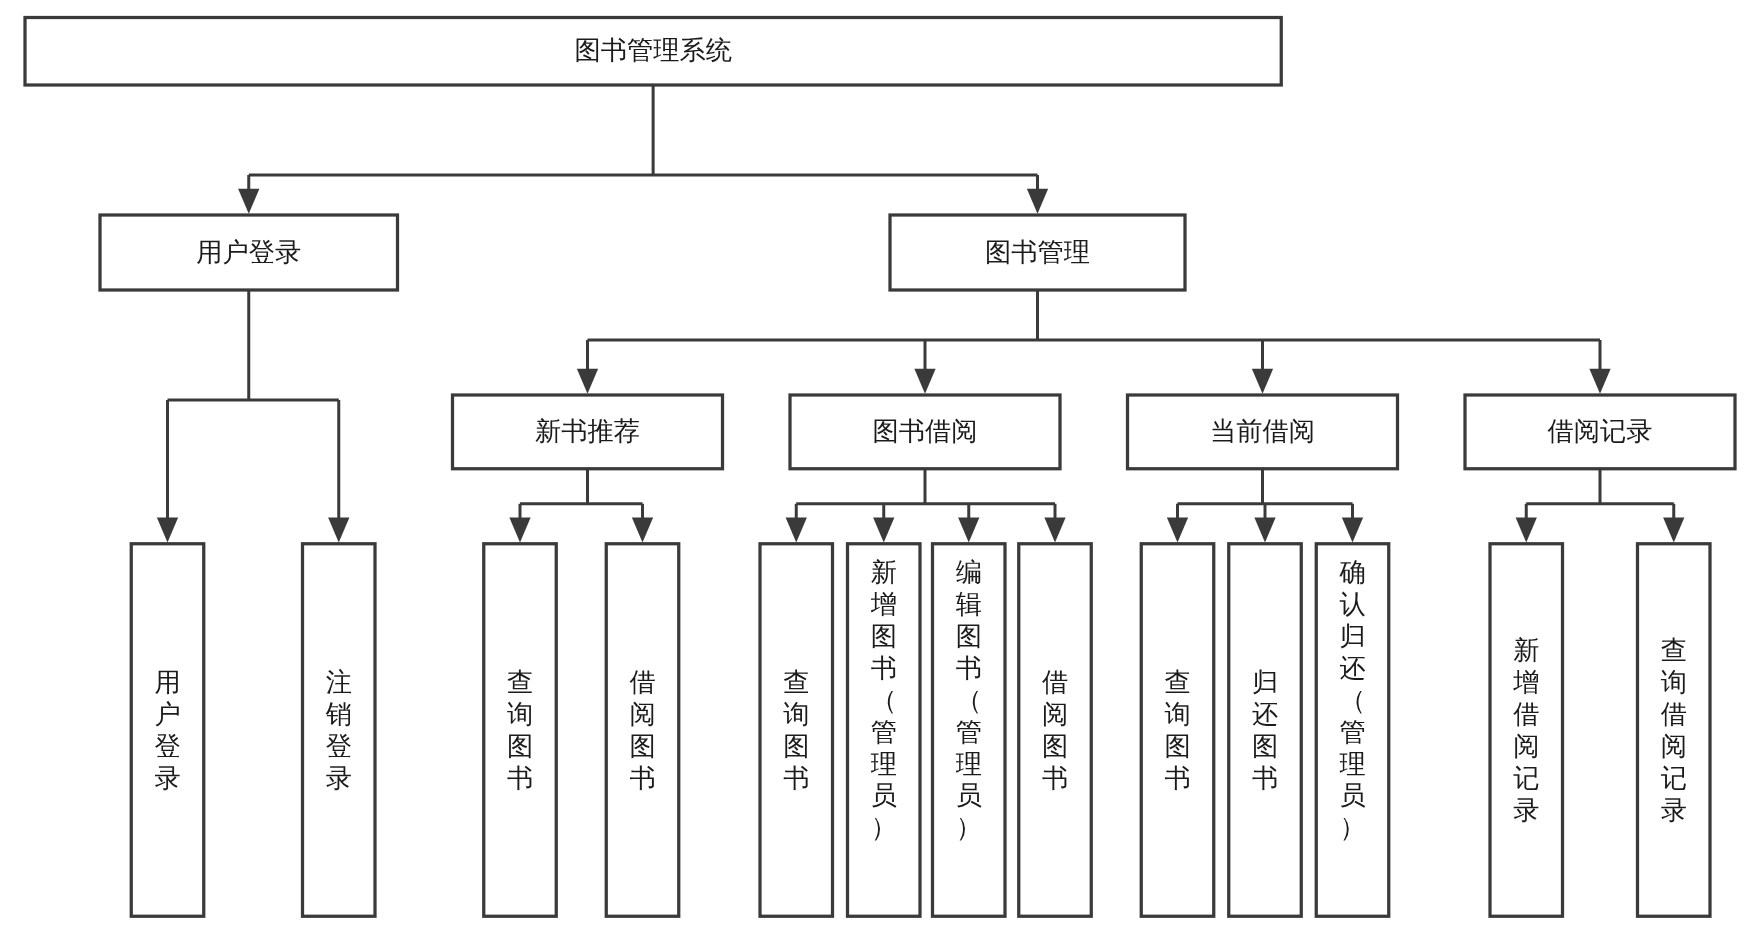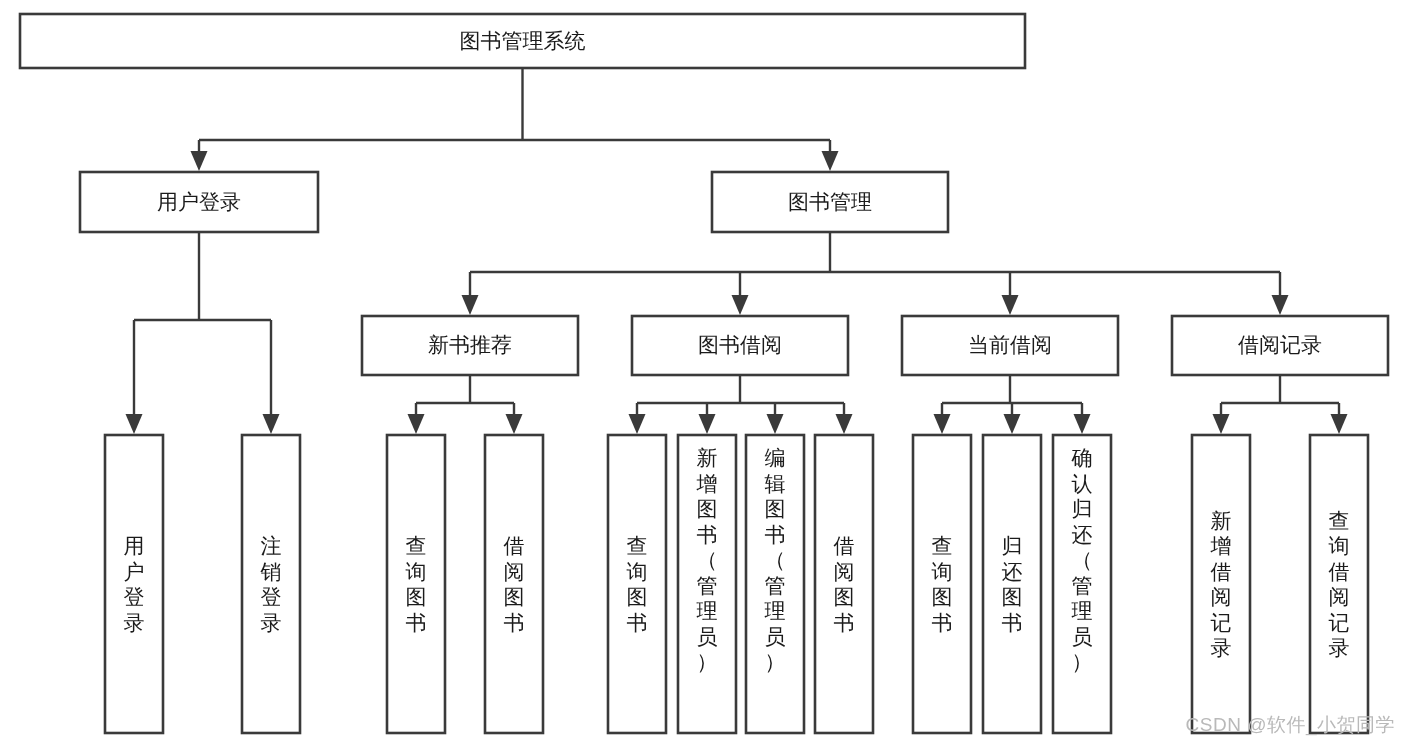--- a/index.html
+++ b/index.html
@@ -201,14 +201,13 @@
         <g>
           <rect x="1192" y="435" width="58" height="298" class="node-box"></rect>
           <text x="1221" y="0" class="node-label-v"><tspan x="1221" y="527.525">新</tspan><tspan x="1221" y="553.025">增</tspan><tspan x="1221" y="578.525">借</tspan><tspan x="1221" y="604.025">阅</tspan><tspan x="1221" y="629.525">记</tspan><tspan x="1221" y="655.025">录</tspan></text>
         </g>
         <g>
           <rect x="1310" y="435" width="58" height="298" class="node-box"></rect>
           <text x="1339" y="0" class="node-label-v"><tspan x="1339" y="527.525">查</tspan><tspan x="1339" y="553.025">询</tspan><tspan x="1339" y="578.525">借</tspan><tspan x="1339" y="604.025">阅</tspan><tspan x="1339" y="629.525">记</tspan><tspan x="1339" y="655.025">录</tspan></text>
         </g>
       </g>
   </svg>
-  <div class="watermark-text">CSDN @软件_小贺同学</div>
 </div>
 
 </body></html>

